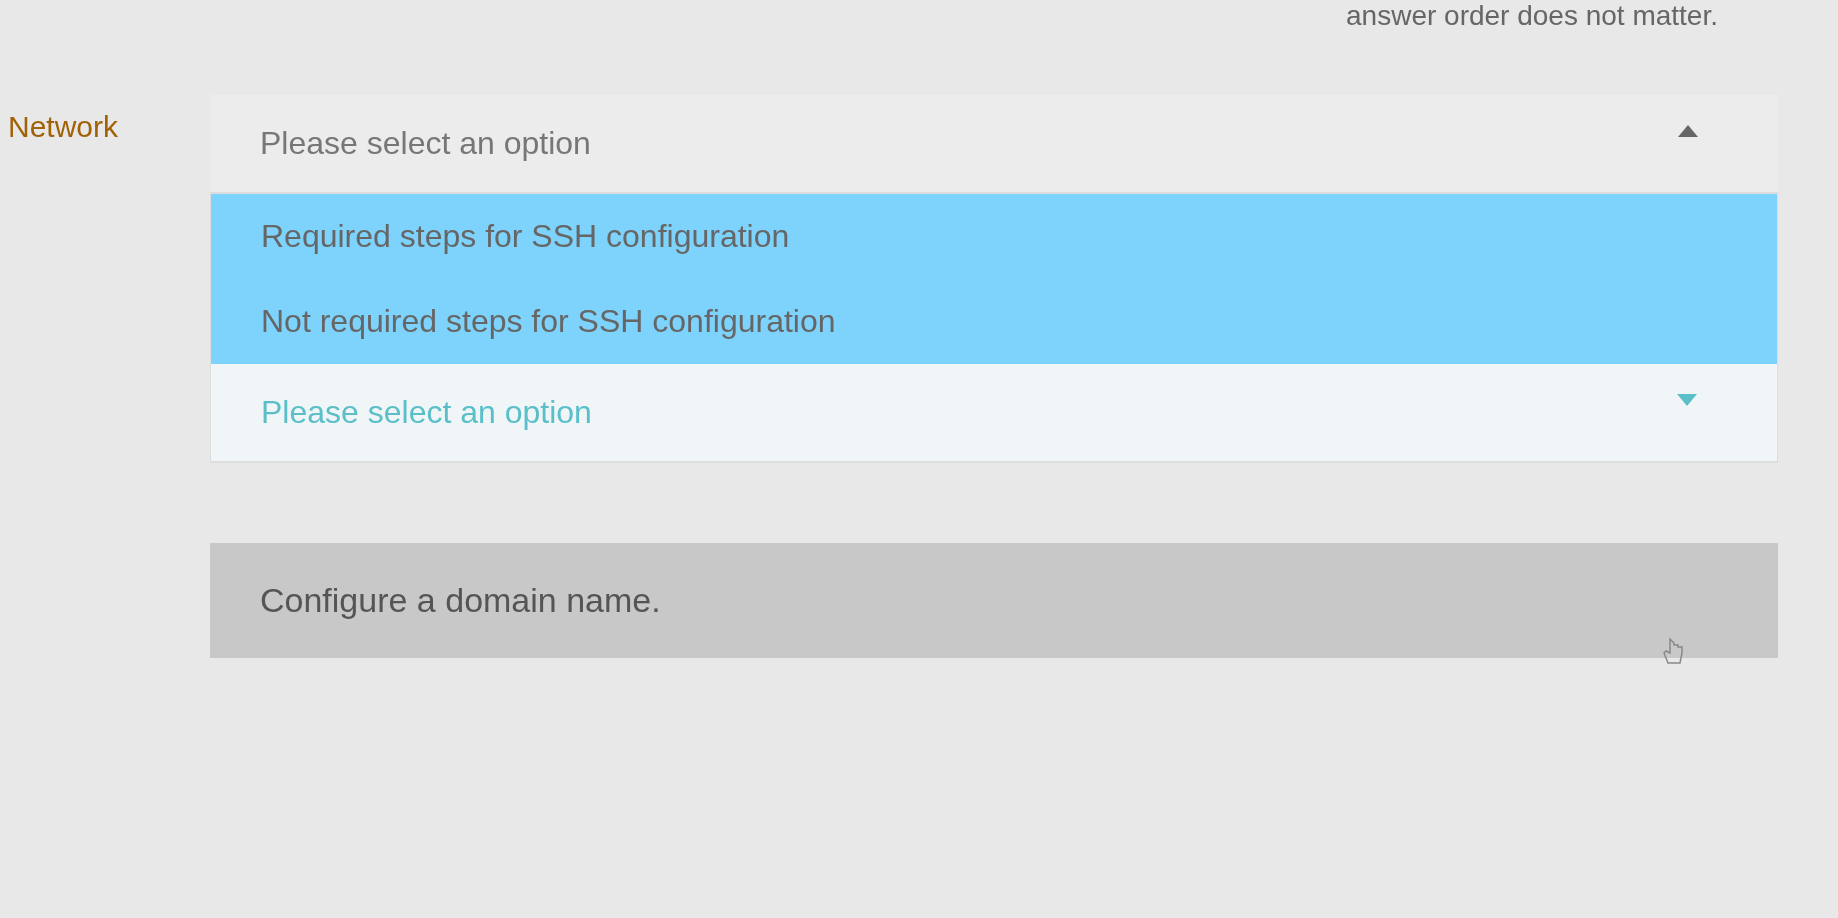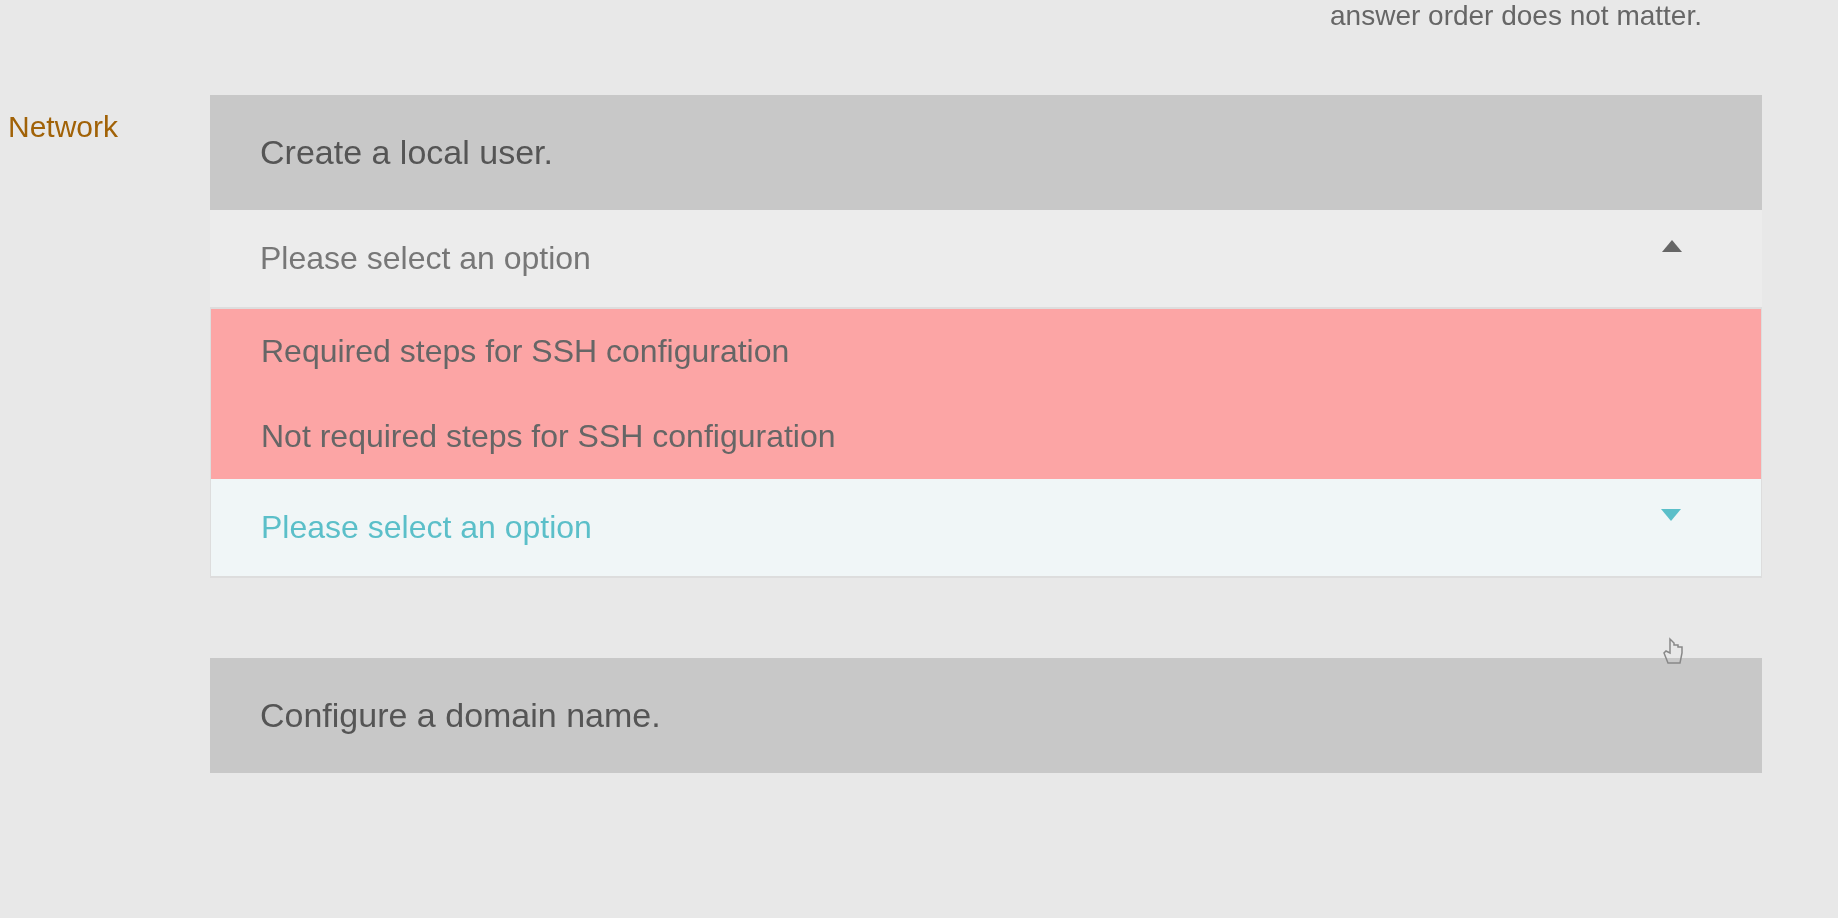--- a/index.html
+++ b/index.html
@@ -26,21 +26,21 @@
       padding-top: 110px;
       padding-left: 8px;
     }
     .sidebar-label {
       font-size: 30px;
       color: #a16207;
       font-weight: 400;
     }
     .main-content {
       flex: 1;
-      padding-right: 76px;
+      padding-right: 60px;
       padding-top: 0;
     }
     .intro-text {
       font-size: 28px;
       color: #666;
       text-align: right;
       padding-right: 60px;
       padding-top: 0;
       height: 30px;
       overflow: hidden;
@@ -84,21 +84,21 @@
     }
     .chevron-down {
       width: 0;
       height: 0;
       border-left: 10px solid transparent;
       border-right: 10px solid transparent;
       border-top: 12px solid #5bbfc9;
       margin-right: 30px;
     }
     .dropdown-options {
-      background: #fca5a5;
+      background: #7dd3fc;
       border: 1px solid #ddd;
     }
     .dropdown-option {
       padding: 24px 50px;
       font-size: 32px;
       color: #666;
       cursor: pointer;
     }
     .question-block-2 {
       margin-top: 80px;
@@ -119,21 +119,20 @@
 
   <div class="sidebar">
     <div class="sidebar-label">Network</div>
   </div>
 
   <div class="main-content">
 
     <div class="intro-text">answer order does not matter.</div>
 
     <div class="question-block">
-      <div class="question-header">Create a local user.</div>
 
       <div class="select-wrapper">
         <div class="select-trigger">
           <span>Please select an option</span>
           <span class="chevron-up"></span>
         </div>
 
         <div class="dropdown-options">
           <div class="dropdown-option">Required steps for SSH configuration</div>
           <div class="dropdown-option">Not required steps for SSH configuration</div>

